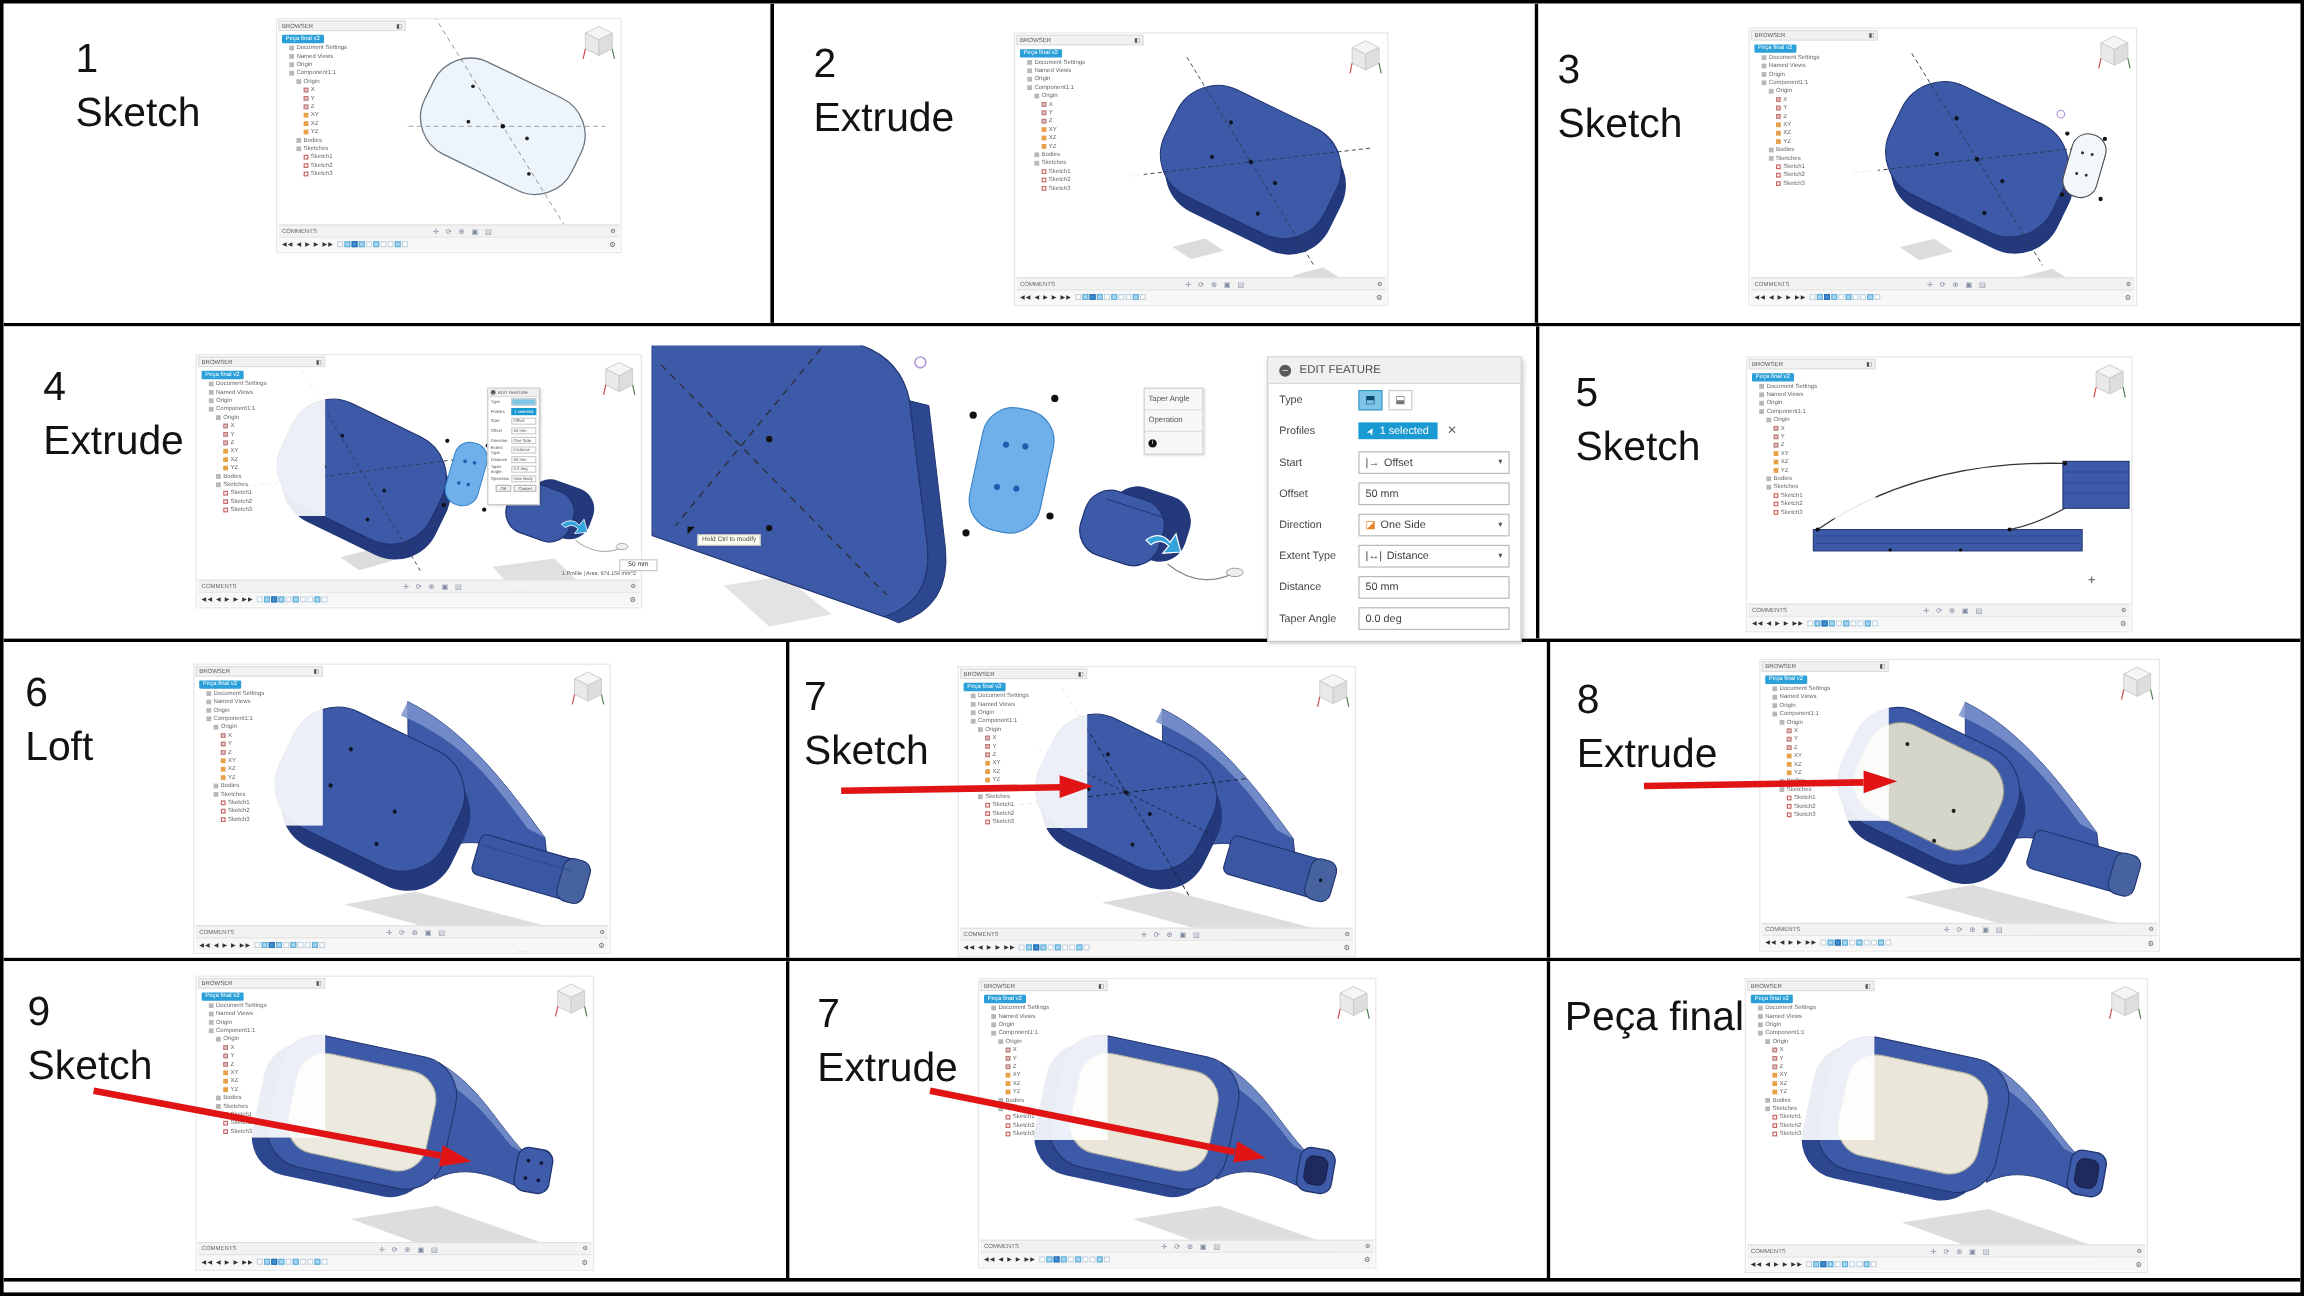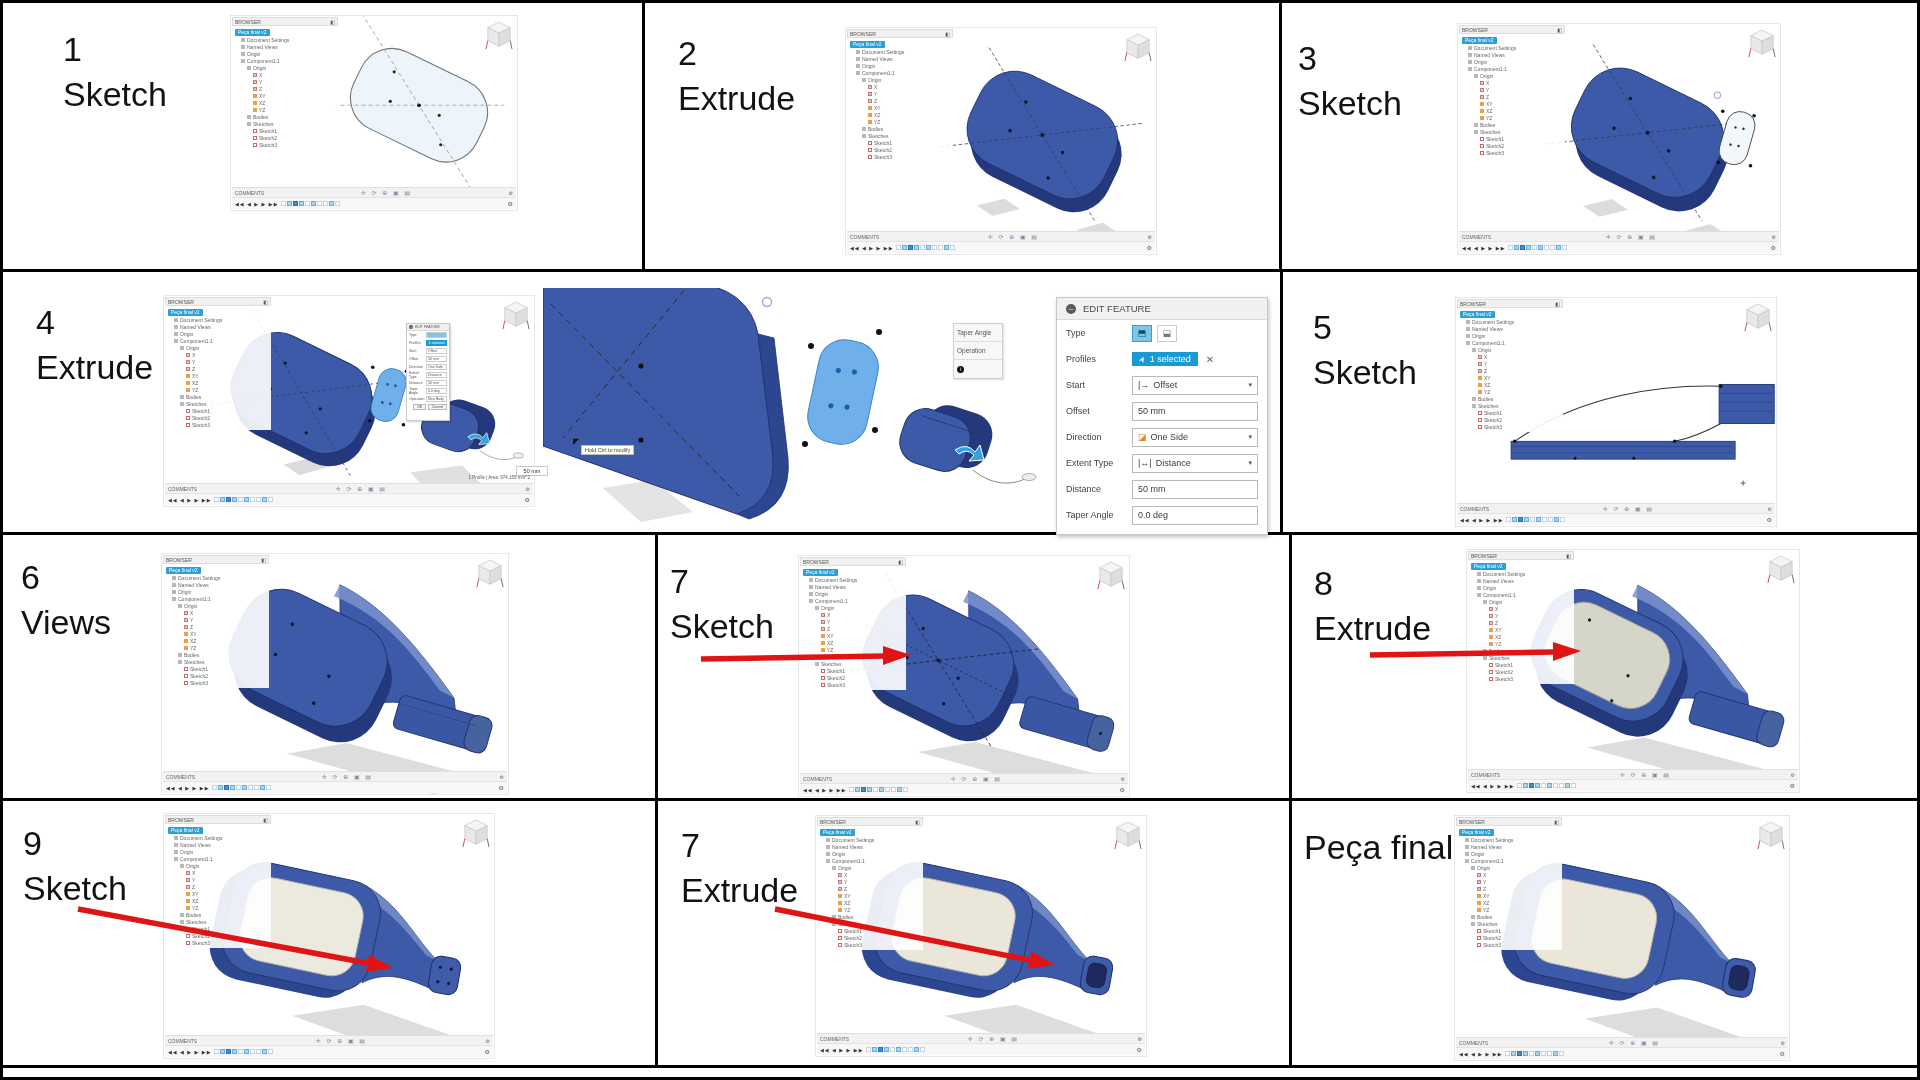--- a/index.html
+++ b/index.html
@@ -924,21 +924,21 @@
     <span class="f-gear">⚙</span>
   </div>
 </div>
     </div>
   </div>
 
   <div class="row r3">
     <div class="cell">
       <div class="step-label" style="left:18px;top:20px">
         <span class="num">6</span>
-        <span class="op">Views</span>
+        <span class="op">Loft</span>
       </div>
       <div class="fusion" style="left:158px;top:18px;width:348px;height:242px">
         <svg class="model" viewBox="0 0 360 250">
           <polygon points="130,208 192,197 348,238 282,250" fill="#ddd"></polygon>
           <path d="M 185 32 C 235 56 272 106 304 150 L 308 186 C 262 150 232 142 186 176 Z" fill="#3d5aa8" stroke="#1f3370" stroke-width="0.8"></path>
           <path d="M 185 32 C 235 56 272 106 304 150 L 289 142 C 258 100 232 66 179 44 Z" fill="#7b93cc" opacity="0.85"></path>
           <g transform="translate(302,180) rotate(16)">
             <rect x="-60" y="-18" width="86" height="36" rx="6" fill="#3a57a3" stroke="#1f3370" stroke-width="1"></rect>
             <rect x="16" y="-19" width="24" height="38" rx="9" fill="#46639f" stroke="#1f3370" stroke-width="1"></rect>
             <line x1="-58" y1="-8" x2="24" y2="-8" stroke="#2c4690" stroke-width="0.8"></line>

